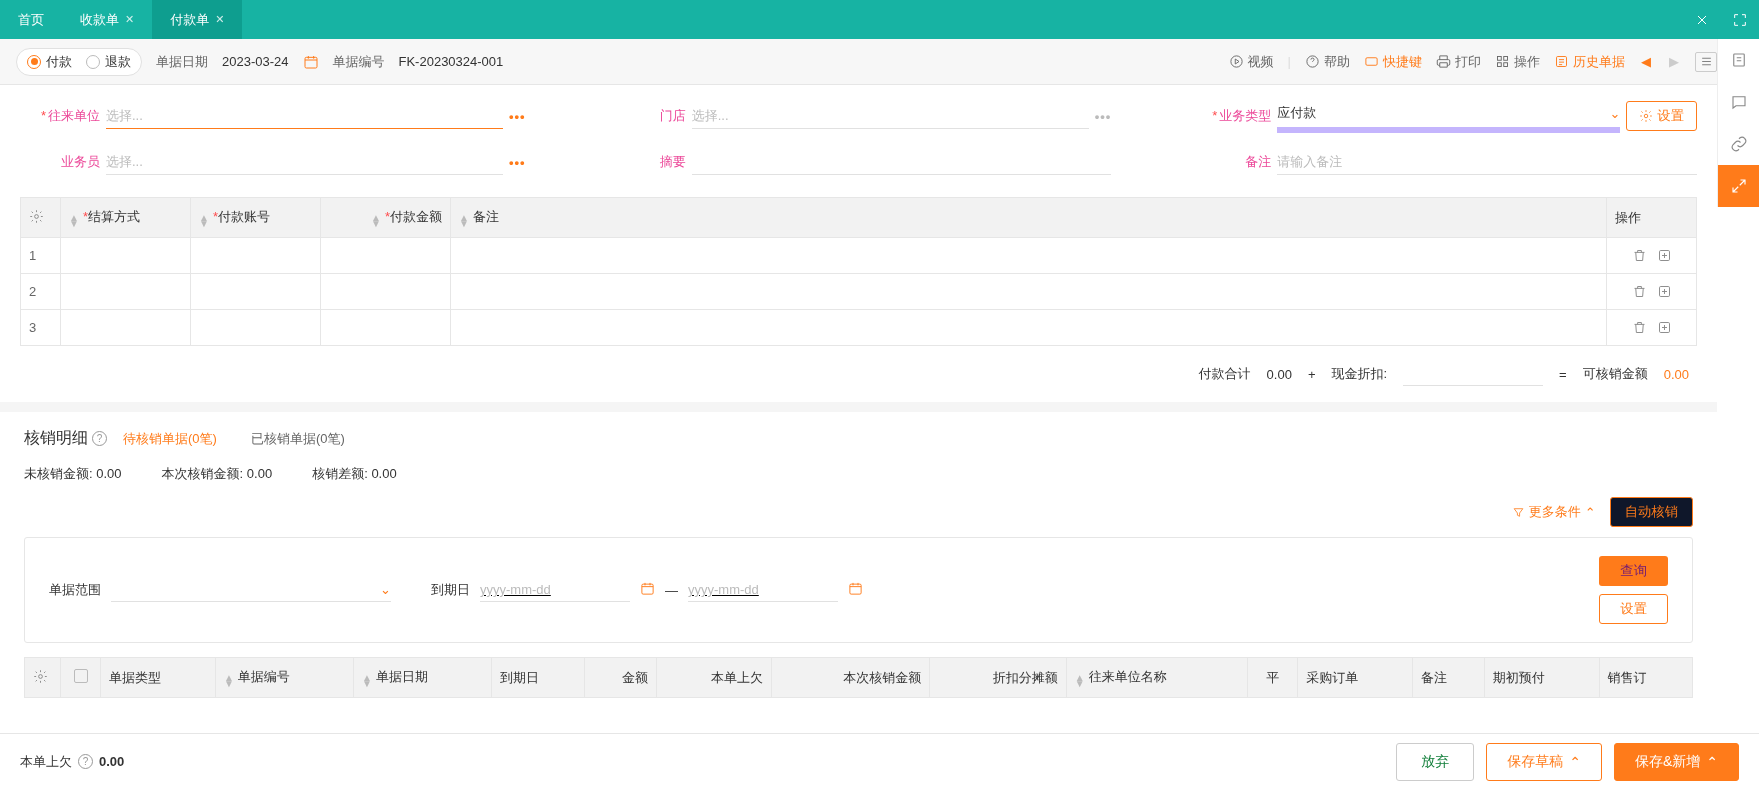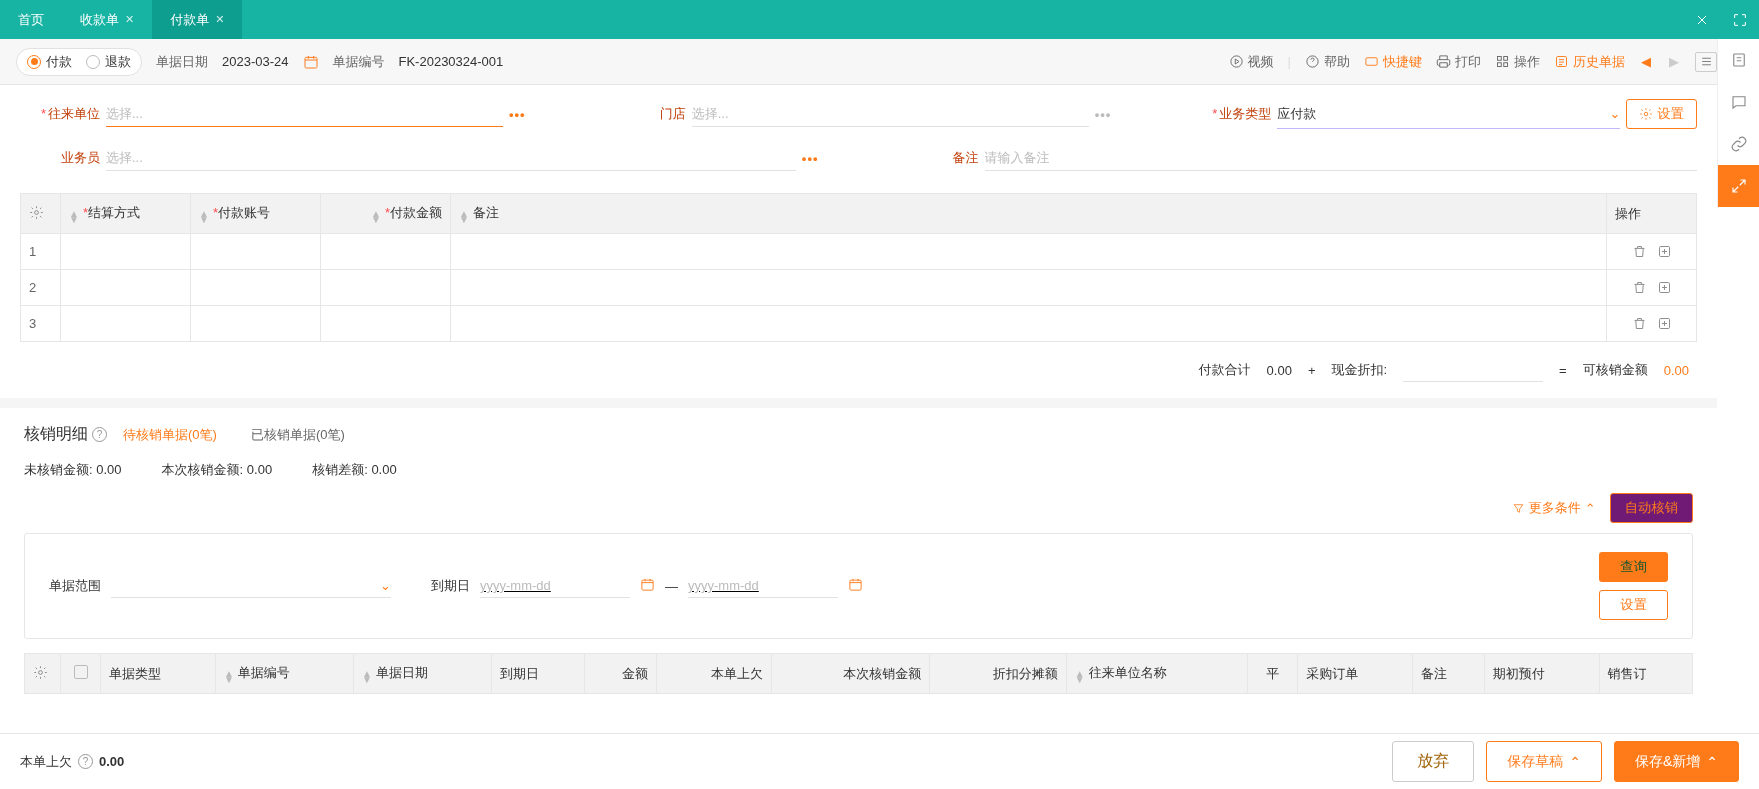--- a/index.html
+++ b/index.html
@@ -29,27 +29,27 @@
 .nav-arrow{color:#ff7b1a;cursor:pointer;padding:0 2px;}
 .nav-arrow.disabled{color:#ccc;}
 .view-toggle{display:flex;gap:4px;}
 .vt-btn{width:22px;height:20px;border:1px solid #ccc;display:flex;align-items:center;justify-content:center;cursor:pointer;border-radius:2px;}
 .vt-btn.active{background:#ff7b1a;border-color:#ff7b1a;color:#fff;}
 .vt-btn svg{width:13px;height:13px;stroke:currentColor;fill:none;stroke-width:1.5;}
 .content{flex:1;overflow-y:auto;padding-right:42px;}
 .form-sec{padding:14px 20px 6px;background:#fff;}
 .form-row{display:flex;gap:80px;margin-bottom:16px;}
 .field{display:flex;align-items:center;gap:6px;flex:1;min-width:0;}
-.field-label{width:80px;text-align:right;color:#c2410c;white-space:nowrap;}
+.field-label{width:80px;text-align:right;color:#ec4899;white-space:nowrap;}
 .req::before{content:"*";color:#ff4d4f;margin-right:2px;}
 .field-input{flex:1;border:none;border-bottom:1px solid #ff7b1a;padding:5px 0;font-size:13px;outline:none;color:#701a75;}
 .field-input.gray{border-bottom-color:#e1e1e1;}
 .field-input::placeholder{color:#bbb;}
 .field-dots{color:#ff7b1a;font-weight:bold;cursor:pointer;letter-spacing:1px;}
-.field-val{flex:1;border-bottom:1px solid #c4b5fd;padding:5px 0;color:#333;display:flex;justify-content:space-between;align-items:center;}
+.field-val{flex:1;border-bottom:6px solid #c4b5fd;padding:5px 0;color:#333;display:flex;justify-content:space-between;align-items:center;}
 .chev-down{color:#ff7b1a;}
 .settings-btn{border:1px solid #ff7b1a;color:#ff7b1a;background:#fff;padding:5px 12px;border-radius:3px;cursor:pointer;display:flex;align-items:center;gap:4px;}
 .settings-btn svg{width:14px;height:14px;stroke:#ff7b1a;fill:none;stroke-width:1.5;}
 .table-wrap{padding:0 20px;}
 .tbl{width:100%;border-collapse:collapse;}
 .tbl th,.tbl td{border:1px solid #e6e6e6;padding:10px 8px;text-align:left;background:#fff;}
 .tbl th{background:#f2f2f2;font-weight:normal;color:#333;position:relative;}
 .th-sort{color:#bbb;font-size:10px;line-height:6px;display:inline-flex;flex-direction:column;margin-right:4px;}
 .th-req{color:#ff4d4f;}
 .gear-cell{width:36px;text-align:center;}
@@ -67,35 +67,35 @@
 .detail-head{display:flex;align-items:center;gap:16px;margin-bottom:16px;}
 .detail-title{font-size:16px;color:#333;display:flex;align-items:center;gap:4px;}
 .help-circle{width:15px;height:15px;border:1px solid #999;border-radius:50%;display:inline-flex;align-items:center;justify-content:center;font-size:10px;color:#999;}
 .detail-tabs{display:flex;gap:34px;}
 .dtab{cursor:pointer;color:#666;}
 .dtab.active{color:#ff7b1a;}
 .amounts-row{display:flex;gap:40px;color:#333;margin-bottom:14px;}
 .filter-row{display:flex;justify-content:flex-end;align-items:center;gap:14px;margin-bottom:10px;position:relative;}
 .more-cond{color:#ff7b1a;display:flex;align-items:center;gap:4px;cursor:pointer;}
 .more-cond svg{width:13px;height:13px;stroke:#ff7b1a;fill:none;stroke-width:1.5;}
-.auto-btn{border:1px solid #ff7b1a;color:#ff7b1a;background:#701a75;padding:5px 14px;border-radius:3px;cursor:pointer;}
+.auto-btn{border:1px solid #ff7b1a;color:#ff7b1a;background:#0f172a;padding:5px 14px;border-radius:3px;cursor:pointer;}
 .filter-box{border:1px solid #e6e6e6;border-radius:3px;padding:18px 24px;display:flex;align-items:center;gap:40px;}
 .fb-field{display:flex;align-items:center;gap:10px;}
 .fb-select{border:none;border-bottom:1px solid #e1e1e1;width:280px;padding:4px 0;display:flex;justify-content:flex-end;color:#ff7b1a;cursor:pointer;}
 .date-input{border:none;border-bottom:1px solid #e1e1e1;width:150px;padding:4px 0;outline:none;font-size:13px;text-decoration:underline;}
 .date-input::placeholder{color:#bbb;}
 .date-icon{color:#ff7b1a;cursor:pointer;}
 .date-icon svg{width:15px;height:15px;stroke:#ff7b1a;fill:none;stroke-width:1.5;}
 .fb-btns{margin-left:auto;display:flex;flex-direction:column;gap:8px;}
-.btn-orange{background:#ff7b1a;color:#14532d;border:none;padding:6px 20px;border-radius:3px;cursor:pointer;}
+.btn-orange{background:#ff7b1a;color:#701a75;border:none;padding:6px 20px;border-radius:3px;cursor:pointer;}
 .btn-orange-outline{background:#fff;color:#ff7b1a;border:1px solid #ff7b1a;padding:5px 20px;border-radius:3px;cursor:pointer;}
 .grid2{margin-top:14px;}
 .footer{position:absolute;bottom:0;left:0;right:0;height:56px;border-top:1px solid #e6e6e6;background:#fff;display:flex;align-items:center;padding:0 20px;gap:6px;}
 .footer-right{margin-left:auto;display:flex;gap:12px;}
-.btn-white{background:#fff;border:1px solid #ccc;color:#a16207;padding:9px 24px;border-radius:3px;cursor:pointer;font-size:16px;}
+.btn-white{background:#fff;border:1px solid #ccc;color:#15803d;padding:9px 24px;border-radius:3px;cursor:pointer;font-size:14px;}
 .btn-draft{background:#fff;border:1px solid #ff7b1a;color:#ff7b1a;padding:9px 20px;border-radius:3px;cursor:pointer;display:flex;align-items:center;gap:6px;font-size:14px;}
 .btn-save{background:#ff7b1a;border:1px solid #ff7b1a;color:#fff;padding:9px 20px;border-radius:3px;cursor:pointer;display:flex;align-items:center;gap:6px;font-size:14px;}
 .sidebar{position:absolute;right:0;top:39px;width:42px;background:#fff;border-left:1px solid #eee;display:flex;flex-direction:column;}
 .sb-item{height:42px;display:flex;align-items:center;justify-content:center;cursor:pointer;color:#888;}
 .sb-item.active{background:#ff7b1a;color:#fff;}
 .sb-item svg{width:18px;height:18px;stroke:currentColor;fill:none;stroke-width:1.5;}
 .chk{width:14px;height:14px;border:1px solid #bbb;border-radius:2px;display:inline-block;}
 </style>
 </head>
 <body>
@@ -239,20 +239,24 @@
               </svg>
               <span>设置</span>
             </button>
         </div>
       </div>
       <div class="form-row">
         <div class="field">
           <span class="field-label">业务员</span>
           <input class="field-input gray" placeholder="选择..." style="">
           <span class="field-dots">•••</span>
+        </div>
+        <div class="field">
+          <span class="field-label">摘要</span>
+          <input class="field-input gray" style="">
         </div>
         <div class="field">
           <span class="field-label">备注</span>
           <input class="field-input gray" placeholder="请输入备注" style="">
         </div>
       </div>
     </div>
 
     <div class="table-wrap">
       <table class="tbl">

